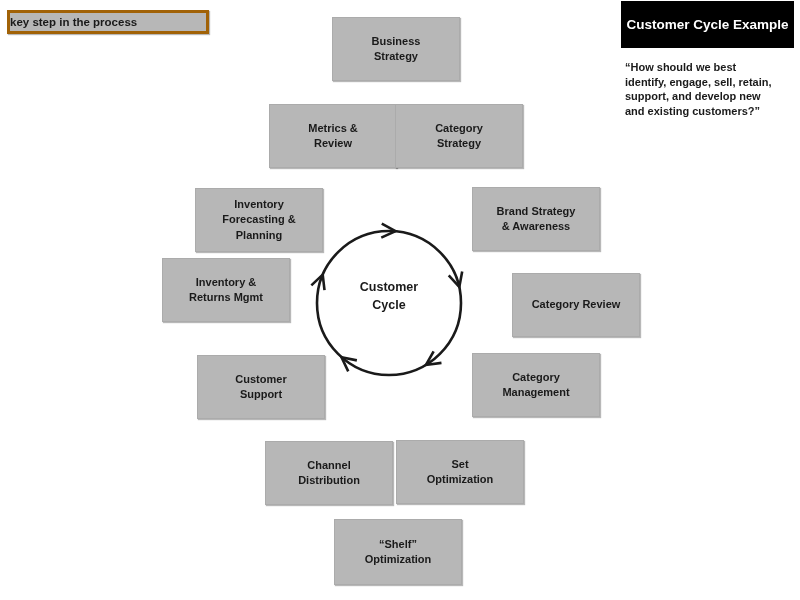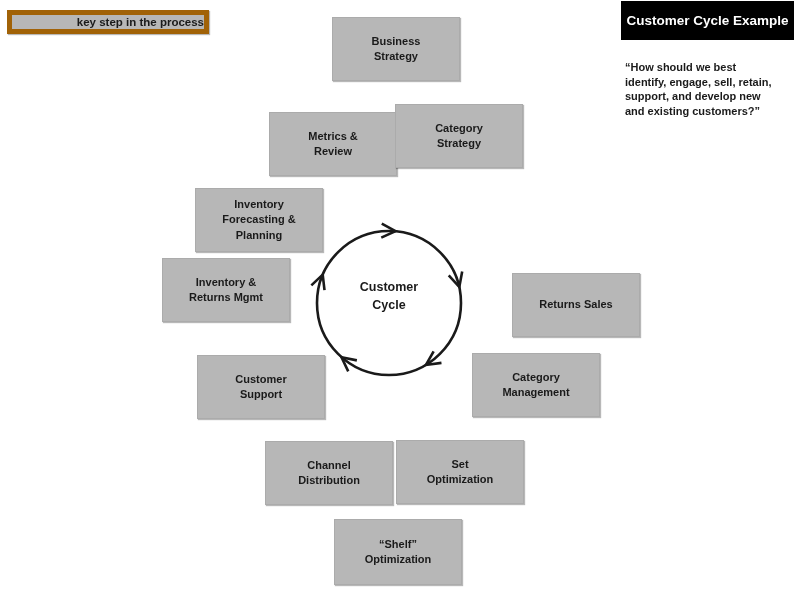--- a/index.html
+++ b/index.html
@@ -34,37 +34,37 @@
     line-height: 1.4;
     color: var(--text, #1a1a1a);
   }
 
   
   .legend {
     position: absolute;
     left: 7px; top: 10px;
     width: 202px; height: 24px;
     background: var(--box-fill, #b7b7b7);
-    border: 5px solid #a16207;
+    border: 3px solid #a16207;
     box-shadow: 1px 1px 1px rgba(0,0,0,0.28);
     display: flex;
     align-items: center;
-    justify-content: flex-end;
+    justify-content: flex-start;
   }
   .legend-label {
     font-weight: bold;
     font-size: 11.5px;
     color: var(--text, #1a1a1a);
   }
 
   
   .title-banner {
     position: absolute;
     left: 621px; top: 1px;
-    width: 173px; height: 39px;
+    width: 173px; height: 47px;
     background: var(--banner-bg, #000000);
     display: flex;
     align-items: center;
     justify-content: center;
     text-decoration: underline;
   }
   .title-banner-label {
     color: var(--banner-text, #ffffff);
     font-weight: bold;
     font-size: 13.5px;
@@ -139,39 +139,43 @@
         </g>
     </g>
   </svg>
   <div class="cycle-label">Customer
 Cycle</div>
 
   <div class="step" style="left:332px;top:17px">
     <span class="step-label">Business
 Strategy</span>
   </div>
-  <div class="step" style="left:269px;top:112px">
+  <div class="step" style="left:269px;top:104px">
     <span class="step-label">Metrics &amp;
 Review</span>
   </div>
   <div class="step" style="left:395px;top:104px">
     <span class="step-label">Category
 Strategy</span>
   </div>
   <div class="step" style="left:195px;top:188px">
     <span class="step-label">Inventory
 Forecasting &amp;
 Planning</span>
   </div>
+  <div class="step" style="left:472px;top:187px">
+    <span class="step-label">Brand Strategy
+&amp; Awareness</span>
+  </div>
   <div class="step" style="left:162px;top:258px">
     <span class="step-label">Inventory &amp;
 Returns Mgmt</span>
   </div>
   <div class="step" style="left:512px;top:273px">
-    <span class="step-label">Returns Sales</span>
+    <span class="step-label">Category Review</span>
   </div>
   <div class="step" style="left:197px;top:355px">
     <span class="step-label">Customer
 Support</span>
   </div>
   <div class="step" style="left:472px;top:353px">
     <span class="step-label">Category
 Management</span>
   </div>
   <div class="step" style="left:265px;top:441px">

